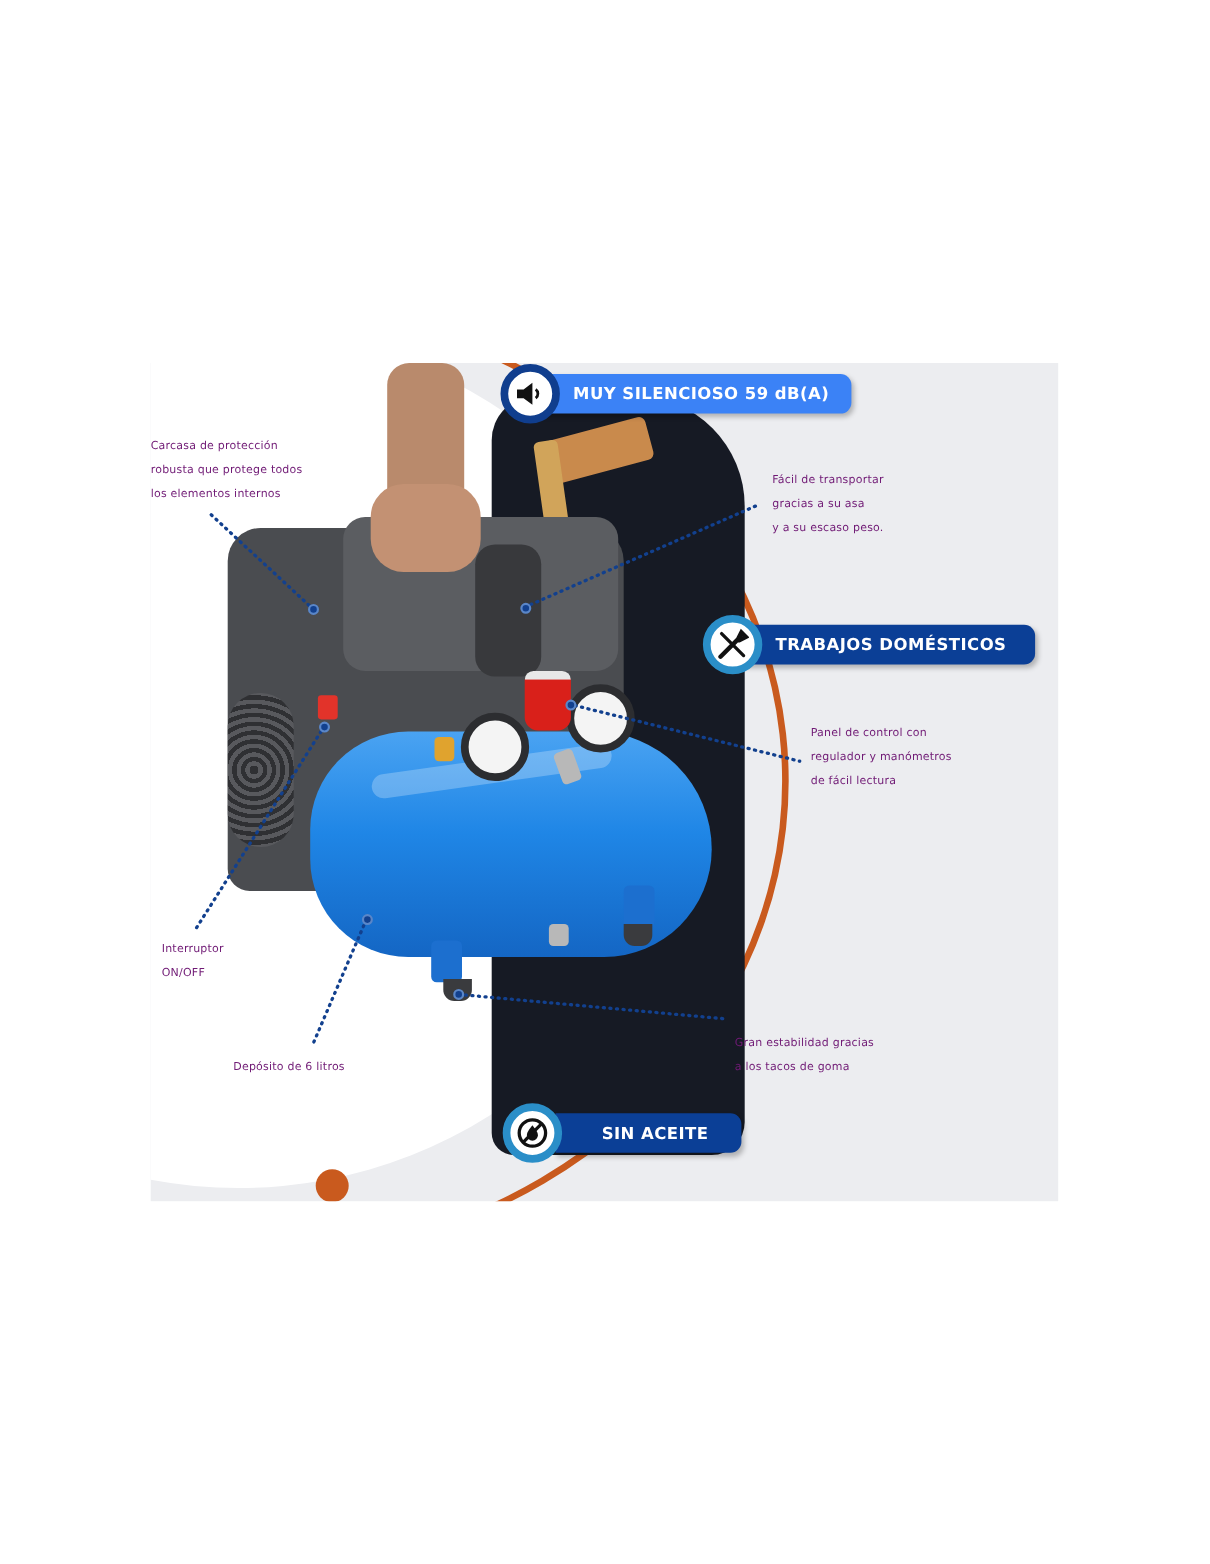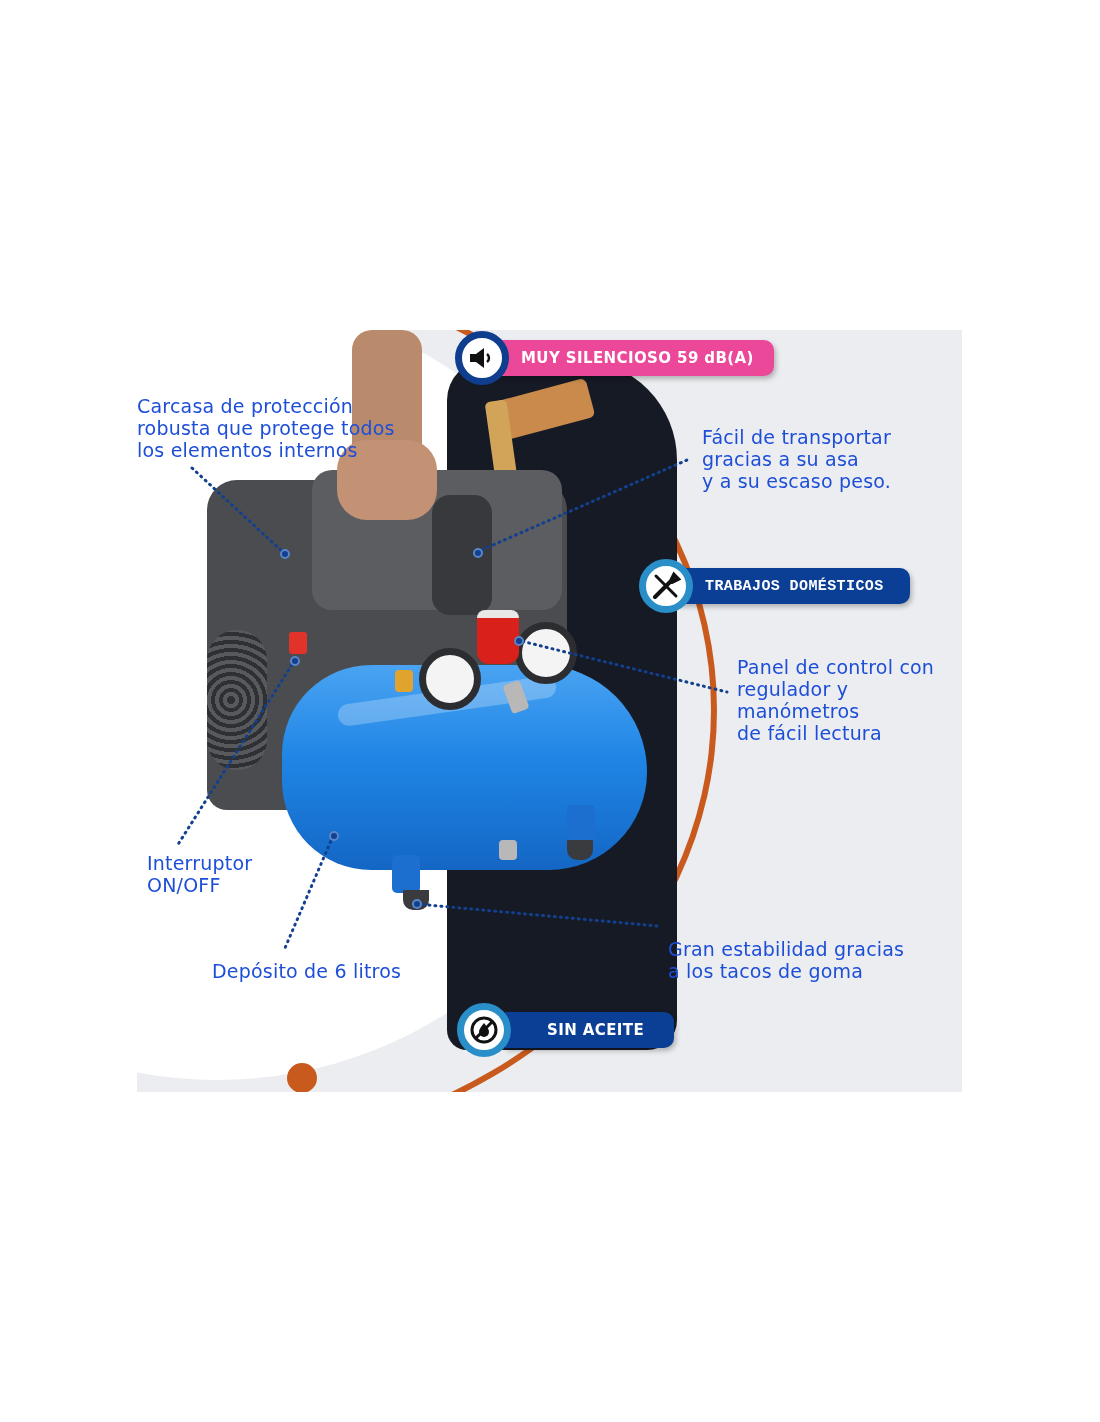--- a/index.html
+++ b/index.html
@@ -31,28 +31,28 @@
   .foot { position:absolute; width:28px; height:38px; background:#1c6fcf; border-radius:5px; }
   .rubber { position:absolute; width:26px; height:20px; background:#3a3b3e; border-radius:0 0 10px 10px; }
   .gauge { position:absolute; width:48px; height:48px; border-radius:50%; background:#f4f4f4; border:7px solid #2c2d30; }
   .regulator { position:absolute; left:340px; top:280px; width:42px; height:46px; background:#d9201a; border-radius:8px 8px 12px 12px; border-top:8px solid #e8e8e8; }
   .valve { position:absolute; left:258px; top:340px; width:18px; height:22px; background:#e0a32e; border-radius:4px; }
   .coupling { position:absolute; left:370px; top:352px; width:18px; height:30px; background:#b8b8b8; border-radius:4px; transform:rotate(-20deg); }
 
   .pin { position:absolute; width:10px; height:10px; border-radius:50%; background:#12408e; border:2px solid #5a86c8; box-sizing:border-box; }
   svg.leaders { position:absolute; left:0; top:0; }
 
-  .callout { position:absolute; color:#1d4ed8; font-size:19px; line-height:22px; letter-spacing:0.2px; white-space:pre-line; }
+  .callout { position:absolute; color:#701a75; font-size:10px; line-height:22px; letter-spacing:0.2px; white-space:pre-line; }
 
   .badge { position:absolute; height:36px; display:flex; align-items:center; }
   .badge .pill { height:36px; border-radius:0 10px 10px 0; display:flex; align-items:center; padding:0 20px 0 42px; margin-left:-30px;
                  color:#ffffff; font-weight:bold; font-size:15px; letter-spacing:0.4px; box-shadow:2px 3px 5px rgba(0,0,0,0.25); white-space:nowrap; }
   .badge .icon-circle { position:relative; z-index:2; width:54px; height:54px; border-radius:50%; background:#ffffff; box-sizing:border-box;
                         display:flex; align-items:center; justify-content:center; }
-  .pill.light { background:#ec4899; }
+  .pill.light { background:#3b82f6; }
   .pill.dark { background:#0b3f96; }
   .ic-dark { border:7px solid #103e8e; }
   .ic-light { border:7px solid #2a8ec8; }
 </style>
 </head>
 <body>
 
 <div class="panel">
   <div class="white-blob"></div>
   <div class="ring"></div>
@@ -126,21 +126,21 @@
     <div class="pill light">MUY SILENCIOSO 59 dB(A)</div>
   </div>
 
   <div class="badge" style="left:502px;top:238px;">
     <div class="icon-circle ic-light">
       <svg width="30" height="30" viewBox="0 0 30 30">
           <path d="M4 26L20 10M20 10l3-6 4 4-6 3" stroke="#111" stroke-width="4" fill="none" stroke-linecap="round"></path>
           <path d="M5 5l20 20" stroke="#111" stroke-width="3" stroke-linecap="round"></path>
         </svg>
     </div>
-    <div class="pill dark" style="padding-right:26px;font-family:Liberation Mono, monospace;">TRABAJOS DOMÉSTICOS</div>
+    <div class="pill dark" style="padding-right:26px;">TRABAJOS DOMÉSTICOS</div>
   </div>
 
 
   <div class="badge" style="left:320px;top:682px;gap:24px;">
     <div class="icon-circle ic-light">
       <svg width="30" height="30" viewBox="0 0 30 30">
           <circle cx="15" cy="15" r="12" stroke="#111" stroke-width="3" fill="none"></circle>
           <path d="M15 8c-4 5-5 7-5 9a5 5 0 0 0 10 0c0-2-1-4-5-9z" fill="#111"></path>
           <path d="M7 23L23 7" stroke="#111" stroke-width="3"></path>
         </svg>

